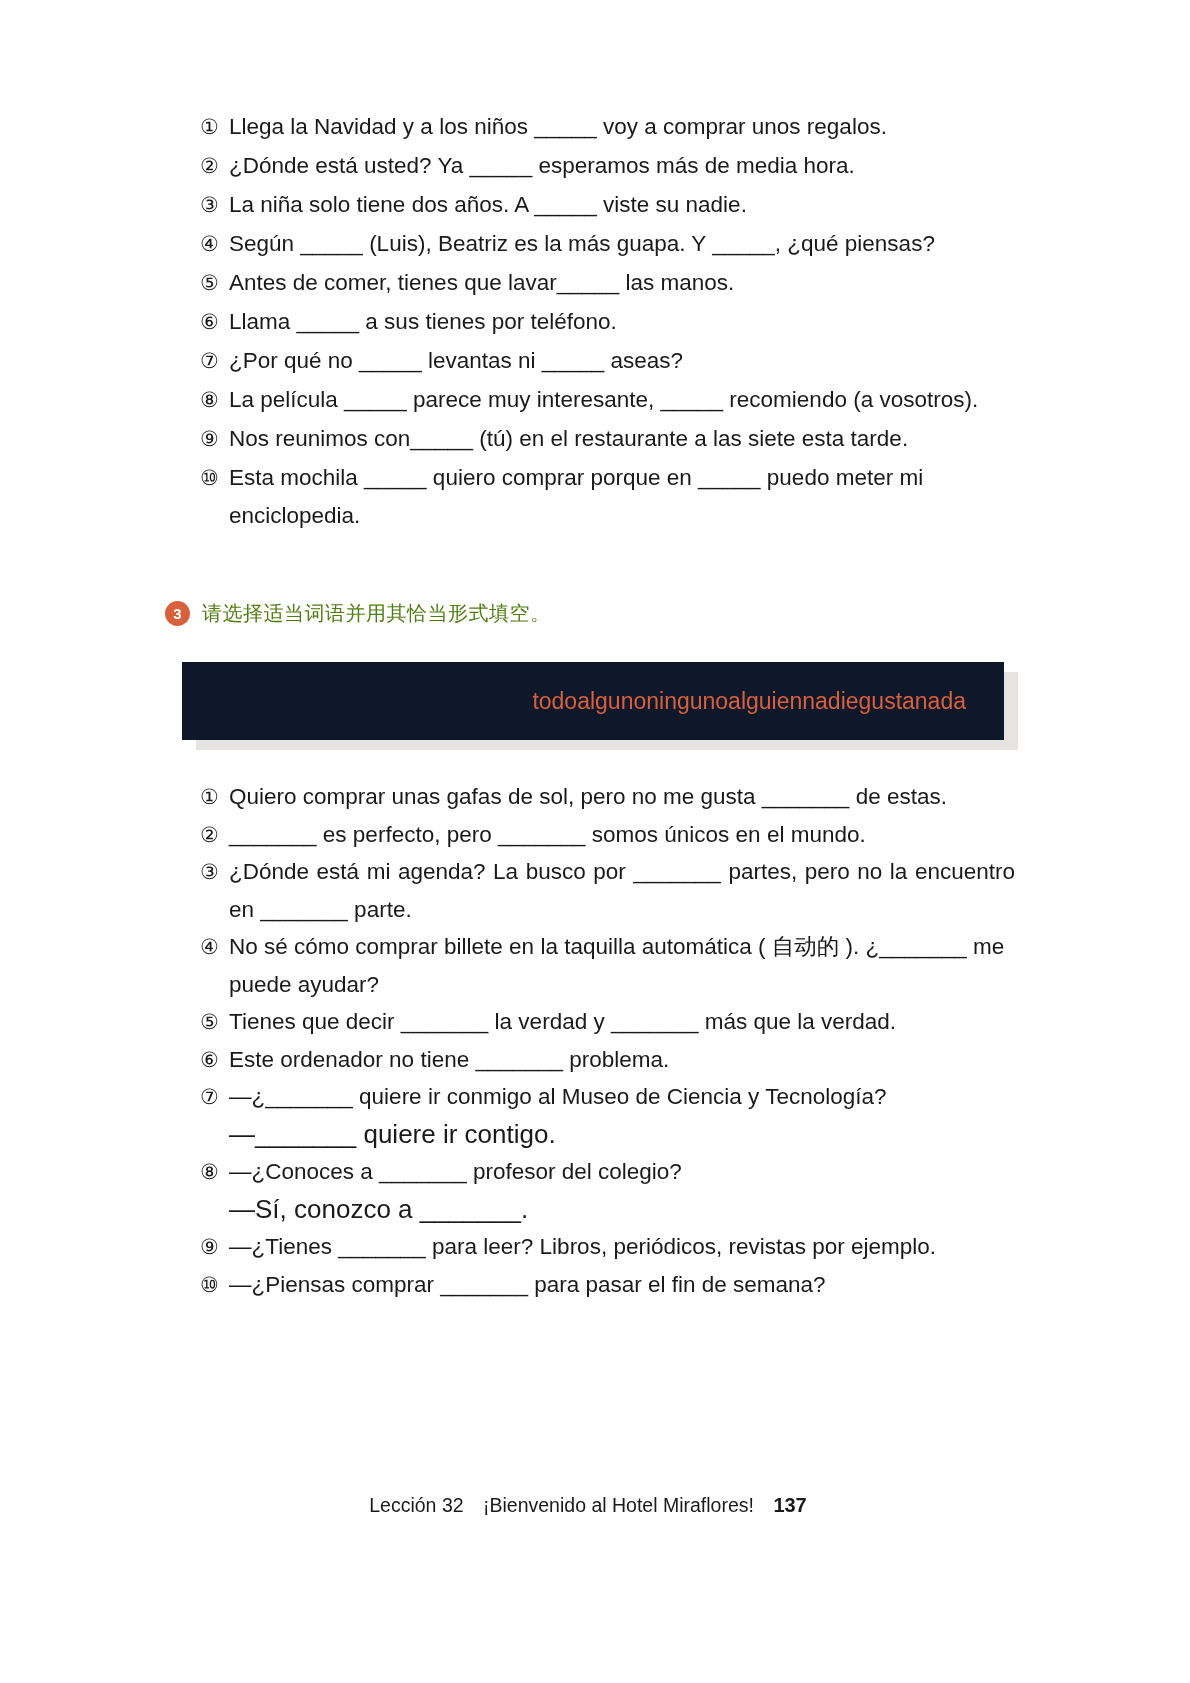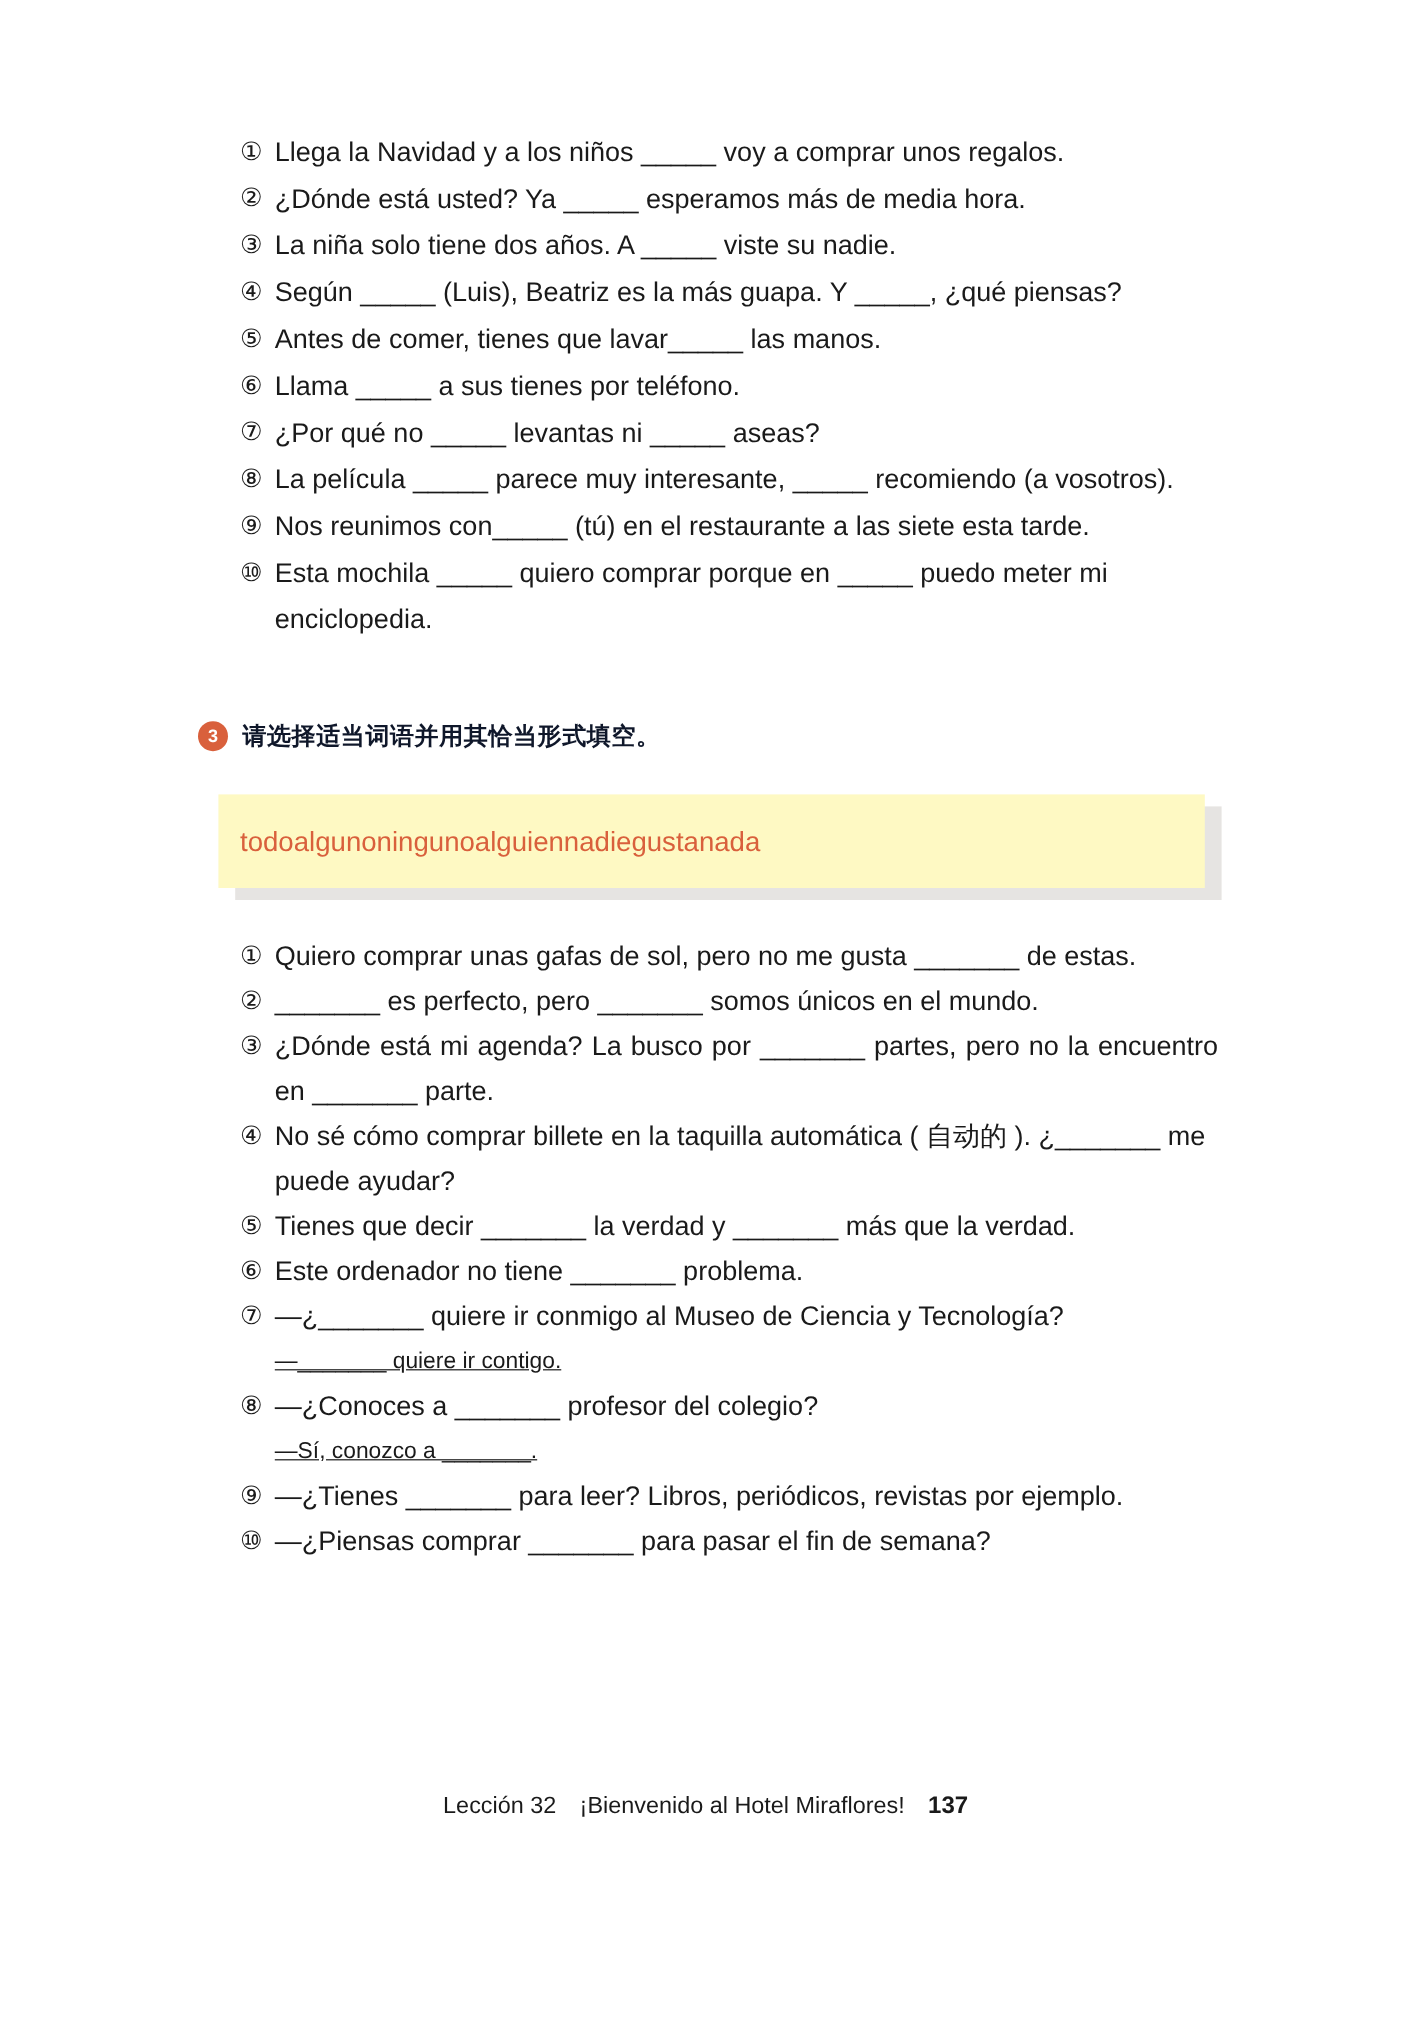--- a/index.html
+++ b/index.html
@@ -67,23 +67,23 @@
     color: #fff;
     font-size: 15px;
     font-weight: bold;
     display: flex;
     align-items: center;
     justify-content: center;
     margin-right: 12px;
   }
   .section-title {
     font-size: 20px;
-    font-weight: bold;
+    font-weight: normal;
     letter-spacing: 0.5px;
-    color: #0f172a;
+    color: #4d7c0f;
   }
 
   
   .wordbank-wrap {
     position: absolute;
     left: 182px;
     top: 662px;
     width: 836px;
     height: 88px;
   }
@@ -94,43 +94,42 @@
     width: 822px;
     height: 78px;
     background: #e6e4e2;
   }
   .wordbank {
     position: absolute;
     left: 0;
     top: 0;
     width: 822px;
     height: 78px;
-    background: #fef9c3;
+    background: #0f172a;
     display: flex;
     align-items: center;
-    justify-content: flex-start;
-    padding: 0 18px;
+    justify-content: flex-end;
+    padding: 0 38px;
     box-sizing: border-box;
   }
   .wordbank span {
     color: #d9603c;
     font-size: 23px;
   }
 
   
   #block-three { top: 778px; }
   #block-three .item { margin-bottom: 0px; }
 
   .sub {
     display: flex;
     align-items: flex-start;
-    font-size: 19px;
+    font-size: 26px;
     line-height: 37.5px;
     padding-left: 29px;
-    text-decoration: underline;
   }
 
   
   .footer {
     position: absolute;
     left: 0;
     top: 1494px;
     width: 1176px;
     text-align: center;
     font-size: 19.5px;

